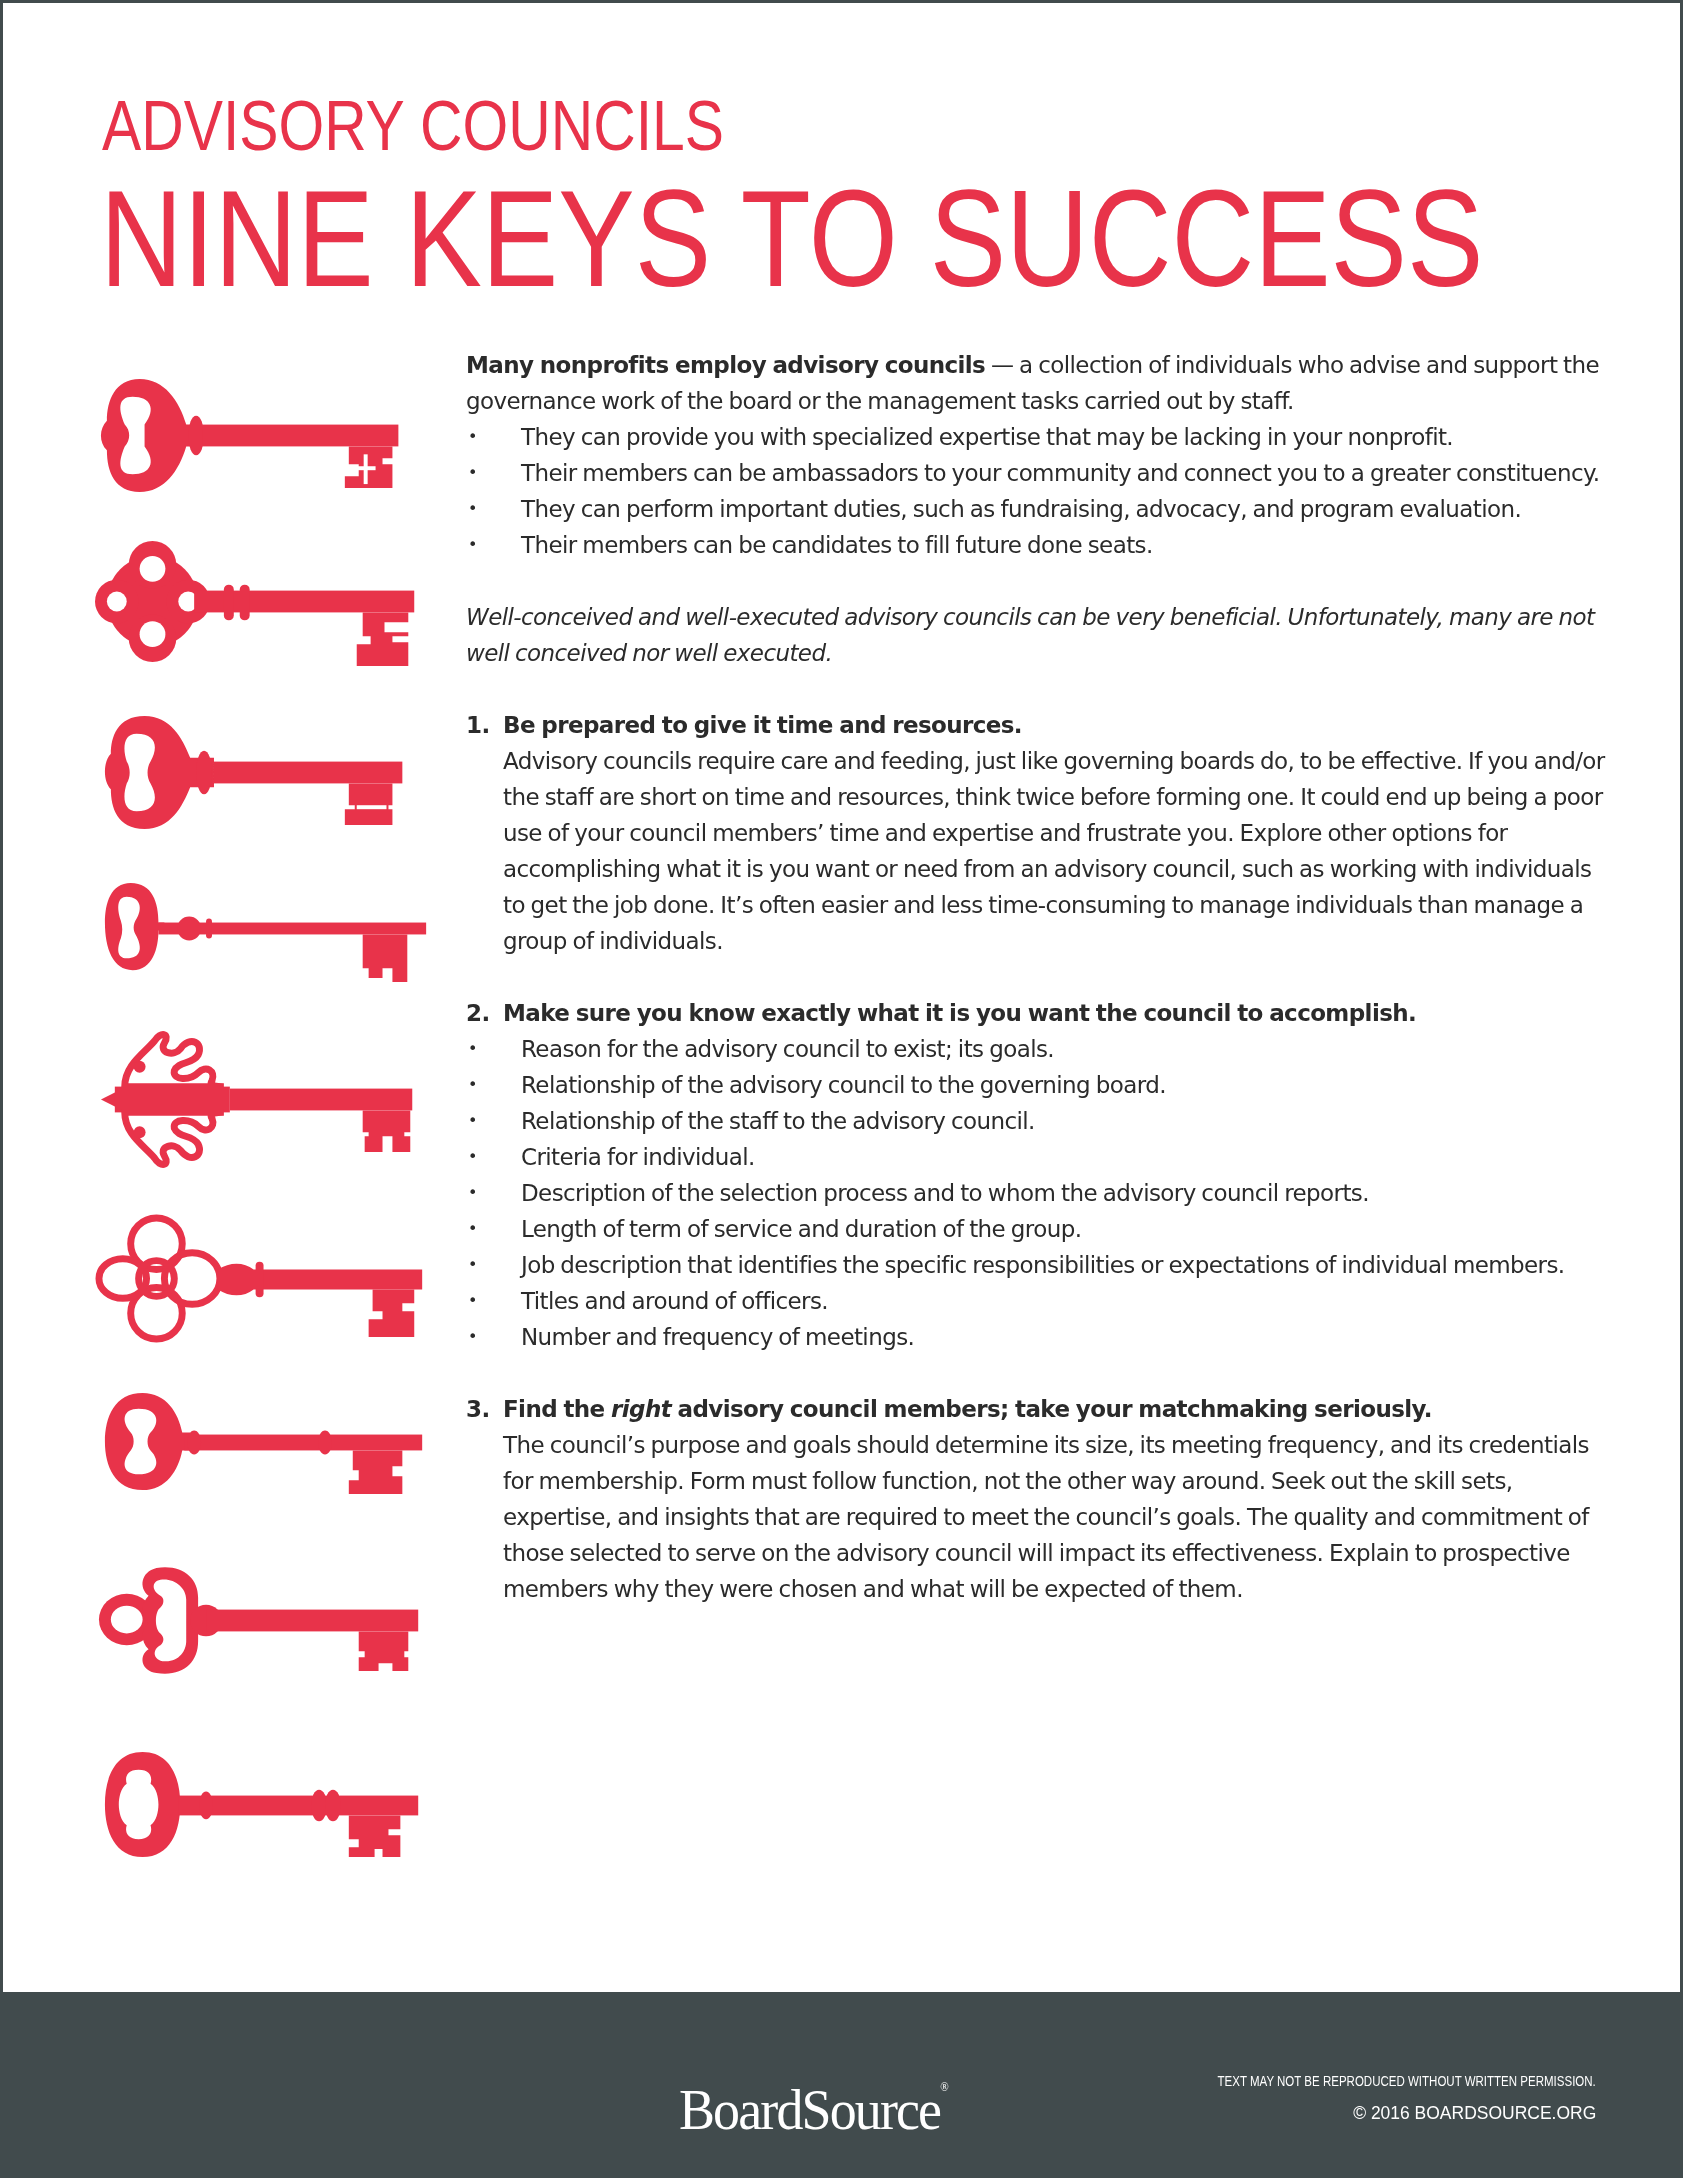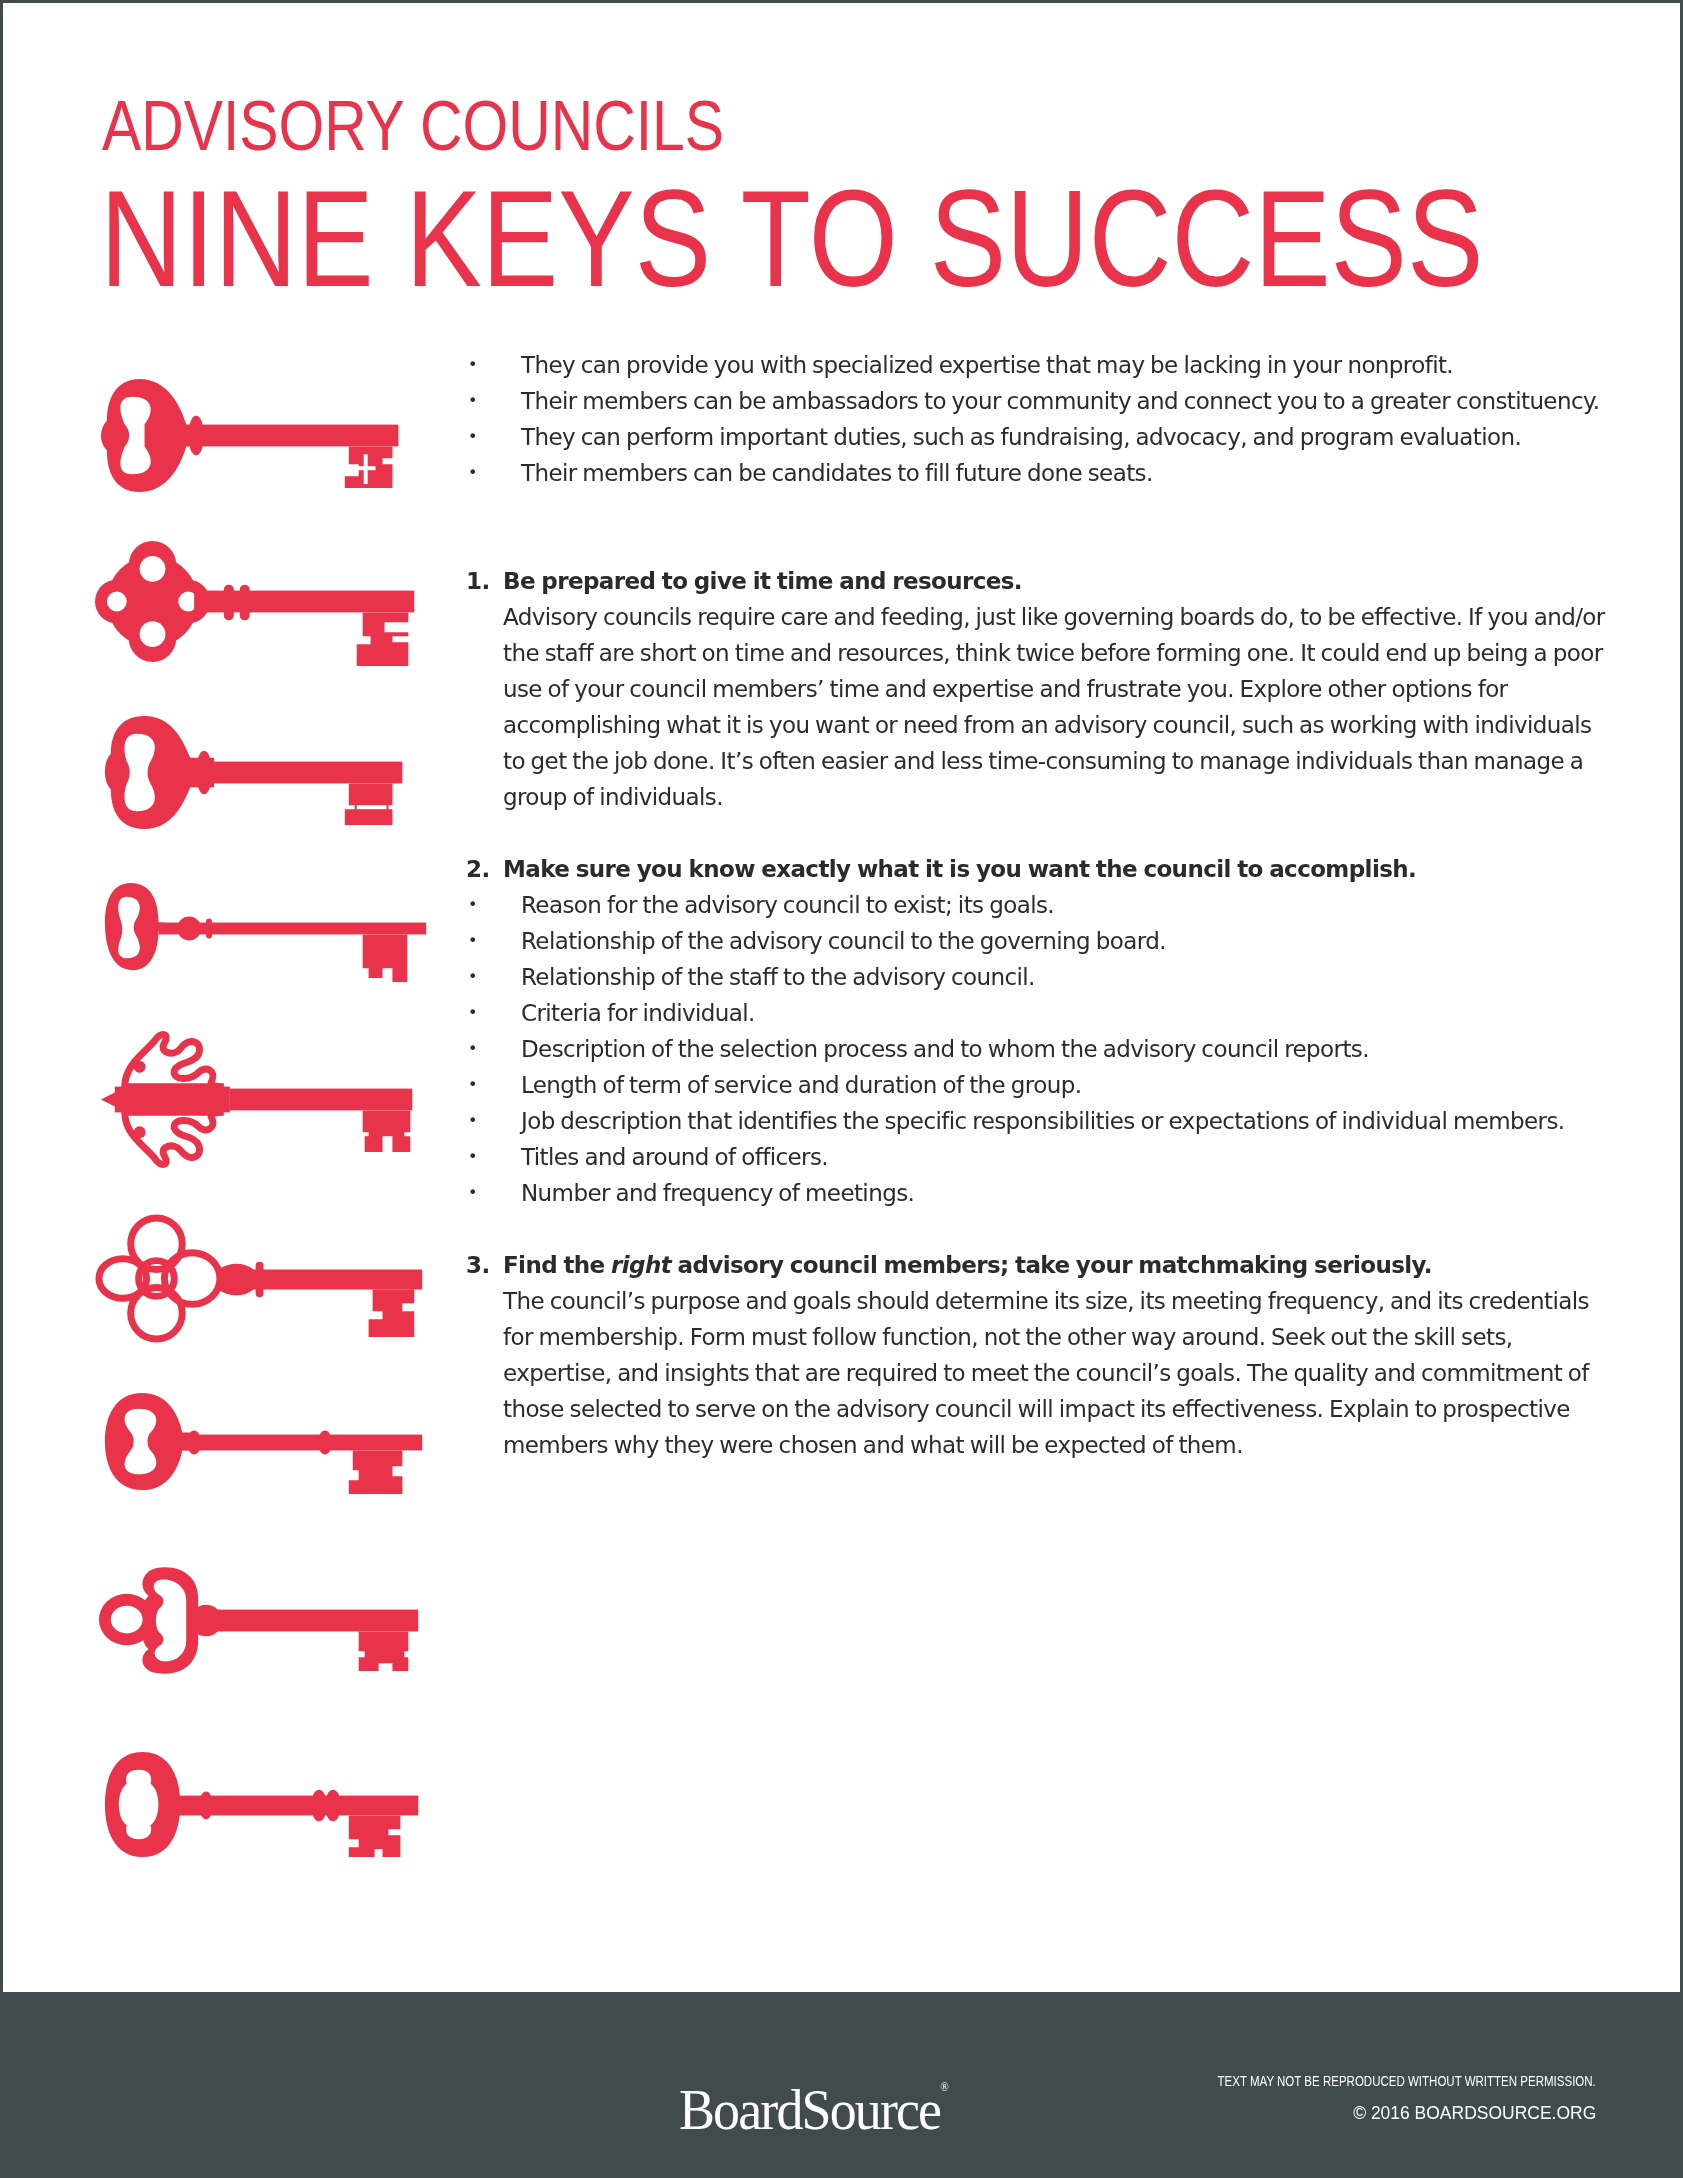--- a/index.html
+++ b/index.html
@@ -202,37 +202,39 @@
         <ellipse cx="112" cy="76" rx="7" ry="14"></ellipse>
         <ellipse cx="226" cy="76" rx="8" ry="16"></ellipse>
         <ellipse cx="240" cy="76" rx="8" ry="16"></ellipse>
         <path d="M256 86 L308 86 L308 100 L296 100 L296 106 L308 106 L308 128 L290 128 L290 120 L282 120 L282 128 L256 128 L256 118 L266 118 L266 110 L256 110 Z"></path>
       </g>
     </svg>
   </div>
 </div>
 
 <div class="content">
+  <p><b>Many nonprofits employ advisory councils</b><span> — a collection of individuals who advise and support the governance work of the board or the management tasks carried out by staff.</span></p>
   <div class="bul">
       <span class="dot">•</span>
       <span class="txt">They can provide you with specialized expertise that may be lacking in your nonprofit.</span>
     </div>
   <div class="bul">
       <span class="dot">•</span>
       <span class="txt">Their members can be ambassadors to your community and connect you to a greater constituency.</span>
     </div>
   <div class="bul">
       <span class="dot">•</span>
       <span class="txt">They can perform important duties, such as fundraising, advocacy, and program evaluation.</span>
     </div>
   <div class="bul">
       <span class="dot">•</span>
       <span class="txt">Their members can be candidates to fill future done seats.</span>
     </div>
   <div class="blank"></div>
+  <p style="font-style:italic;">Well-conceived and well-executed advisory councils can be very beneficial. Unfortunately, many are not well conceived nor well executed.</p>
   <div class="blank"></div>
 
   <div class="num">
       <span class="n">1.</span>
       <span class="t">Be prepared to give it time and resources.</span>
     </div>
   <p class="indent">Advisory councils require care and feeding, just like governing boards do, to be effective.  If you and/or the staff are short on time and resources, think twice before forming one. It could end up being a poor use of your council members’ time and expertise and frustrate you.  Explore other options for accomplishing what it is you want or need from an advisory council, such as working with individuals to get the job done.  It’s often easier and less time-consuming to manage individuals than manage a group of individuals.</p>
   <div class="blank"></div>
 
   <div class="num">

